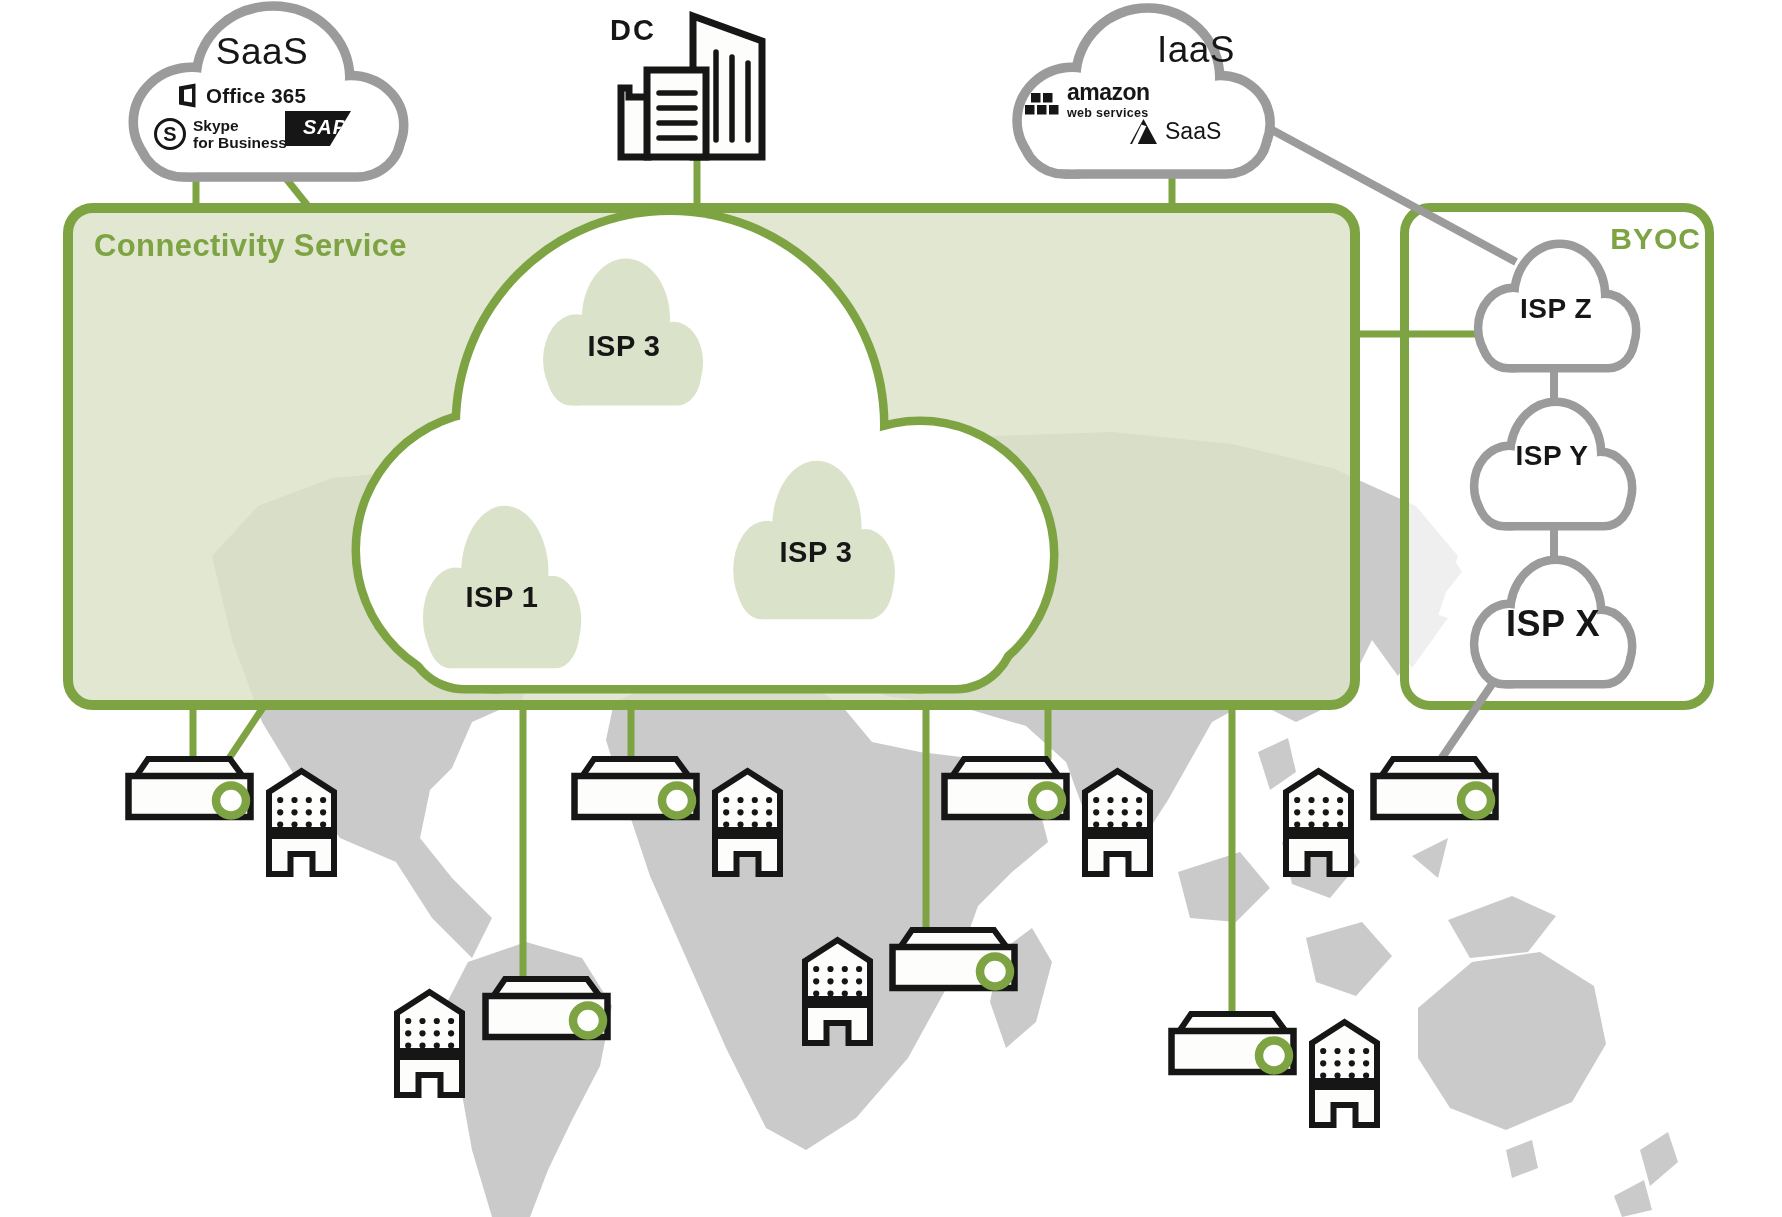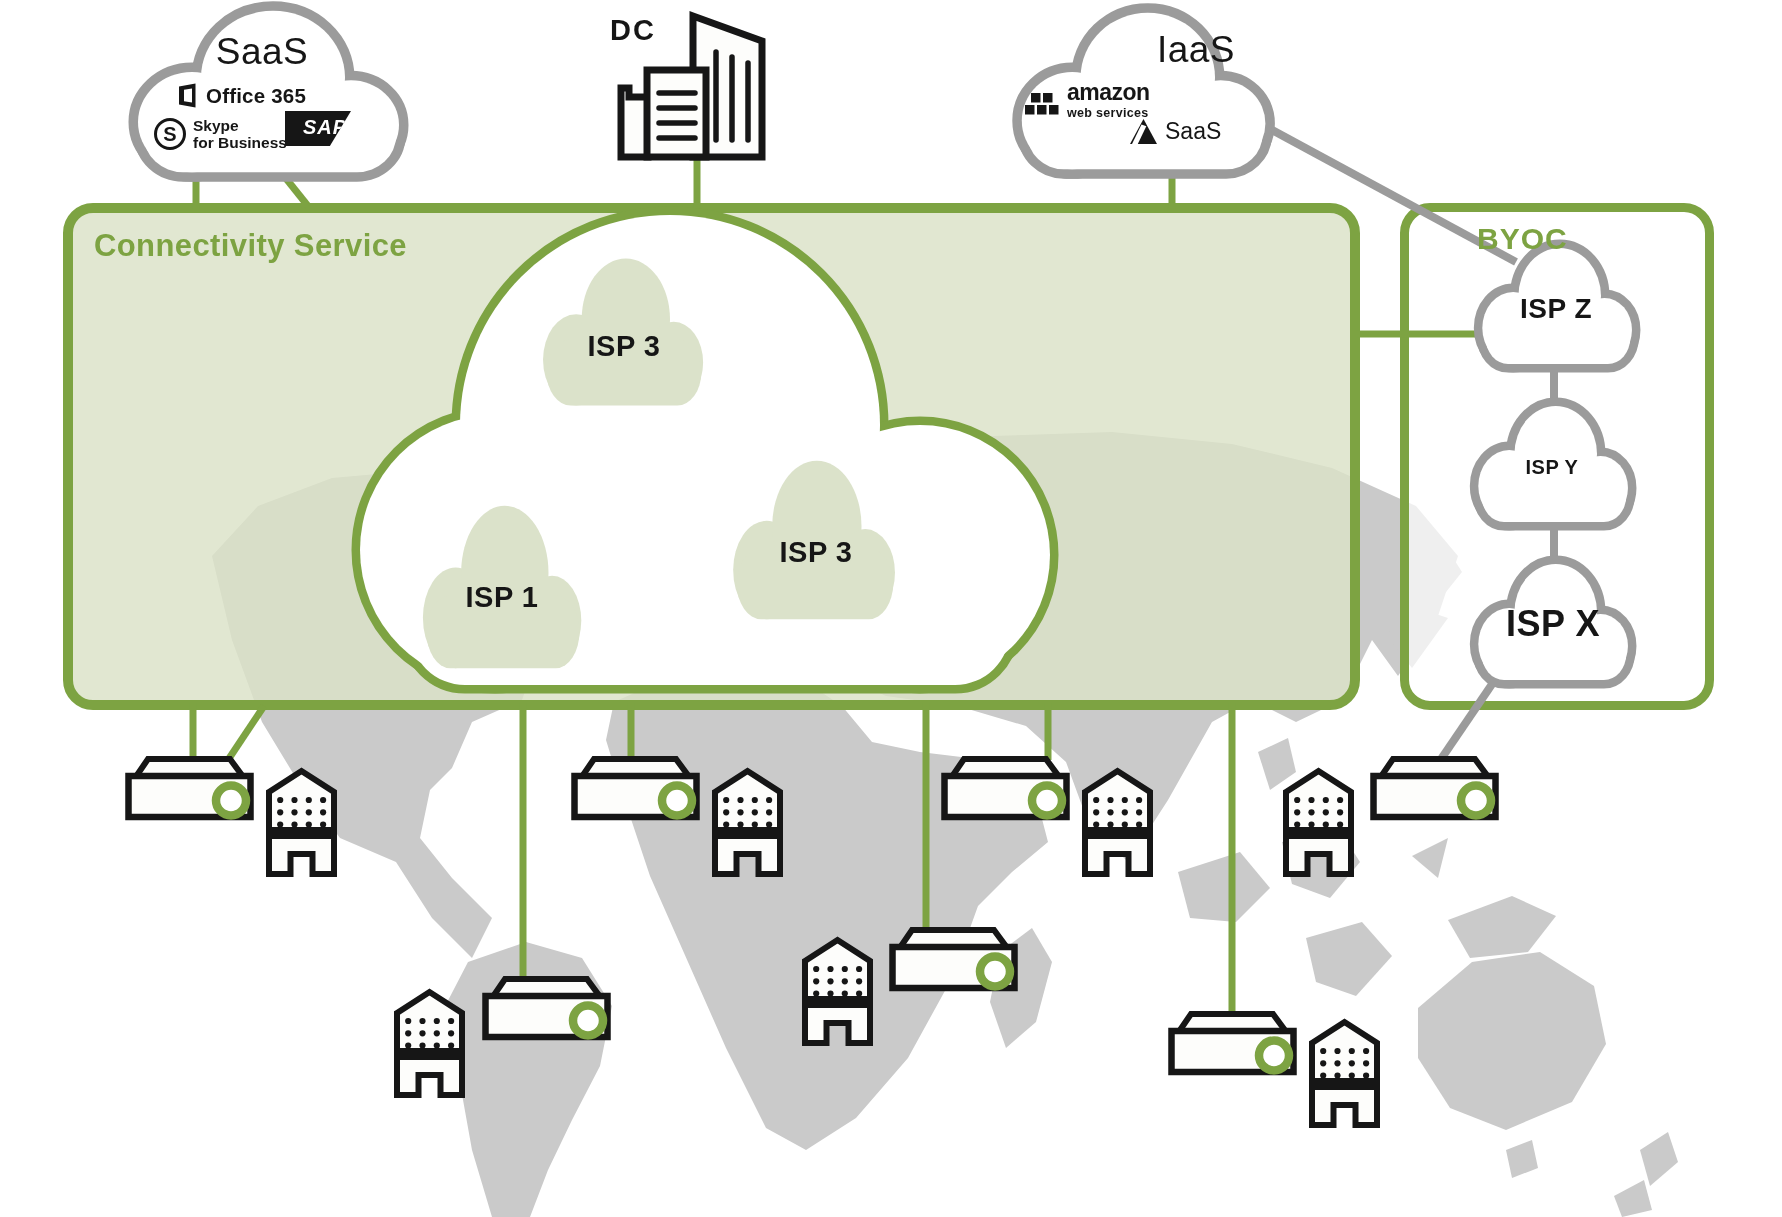--- a/index.html
+++ b/index.html
@@ -14,21 +14,21 @@
           border:10px solid var(--green);border-radius:30px;background:var(--box-fill);}
   #byoc-box{position:absolute;left:1400px;top:203px;width:314px;height:507px;box-sizing:border-box;
           border:9px solid var(--green);border-radius:30px;background:var(--byoc-fill);}
   #labels{position:absolute;left:0;top:0;width:100%;height:100%;z-index:5;pointer-events:none;}
   .lbl{position:absolute;color:var(--ink);white-space:nowrap;}
   .center{transform:translate(-50%,-50%);}
   .title{font-size:37px;font-weight:normal;letter-spacing:.5px;}
   .isp{font-size:29px;font-weight:bold;letter-spacing:.5px;}
   .green-lbl{color:var(--green);font-weight:bold;}
   #cs-label{left:94px;top:228px;font-size:31px;letter-spacing:.4px;}
-  #byoc-label{left:1477px;top:222px;width:152px;text-align:left;font-size:30px;letter-spacing:1px;}
+  #byoc-label{left:1549px;top:222px;width:152px;text-align:right;font-size:30px;letter-spacing:1px;}
   #dc-title{left:610px;top:14px;font-size:29px;font-weight:bold;letter-spacing:2px;}
   .logo-row{position:absolute;display:flex;align-items:center;gap:7px;color:var(--ink);}
   #office-row{left:176px;top:83px;}
   .office-text{font-size:20.5px;font-weight:600;letter-spacing:.2px;}
   #skype-row{left:154px;top:117px;}
   .skype-circle{width:32px;height:32px;border:3.5px solid var(--ink);border-radius:50%;
     display:flex;align-items:center;justify-content:center;font-size:20px;font-weight:bold;box-sizing:border-box;}
   .skype-text{font-size:15.5px;font-weight:700;line-height:1.12;}
   .skype-text span{display:block;}
   #sap-badge{position:absolute;left:285px;top:111px;width:54px;height:35px;background:var(--ink);
@@ -335,21 +335,21 @@
 
     <div class="lbl title center" style="left:262px;top:52px;">SaaS</div>
     <div class="lbl" id="dc-title">DC</div>
     <div class="lbl title center" style="left:1196px;top:50px;">IaaS</div>
 
     <div class="lbl isp center" style="left:624px;top:346px;">ISP 3</div>
     <div class="lbl isp center" style="left:502px;top:597px;">ISP 1</div>
     <div class="lbl isp center" style="left:816px;top:552px;">ISP 3</div>
 
     <div class="lbl isp center" style="left:1556px;top:309px;font-size:28px;">ISP Z</div>
-    <div class="lbl isp center" style="left:1552px;top:467px;font-size:20px;text-align:right;">ISP Y</div>
+    <div class="lbl isp center" style="left:1552px;top:456px;font-size:28px;text-align:right;">ISP Y</div>
     <div class="lbl isp center" style="left:1553px;top:624px;font-size:36px;">ISP X</div>
 
     <div class="logo-row" id="office-row">
       <svg width="23" height="25" viewBox="0 0 23 25">
         <path d="M3,3.5 L19.5,0.5 L19.5,24.5 L3,21.5 Z" fill="var(--ink)"></path>
         <path d="M8,6.8 L16,5.5 L16,19.5 L8,18.2 Z" fill="#fff"></path>
       </svg>
       <span class="office-text">Office 365</span>
     </div>
 

